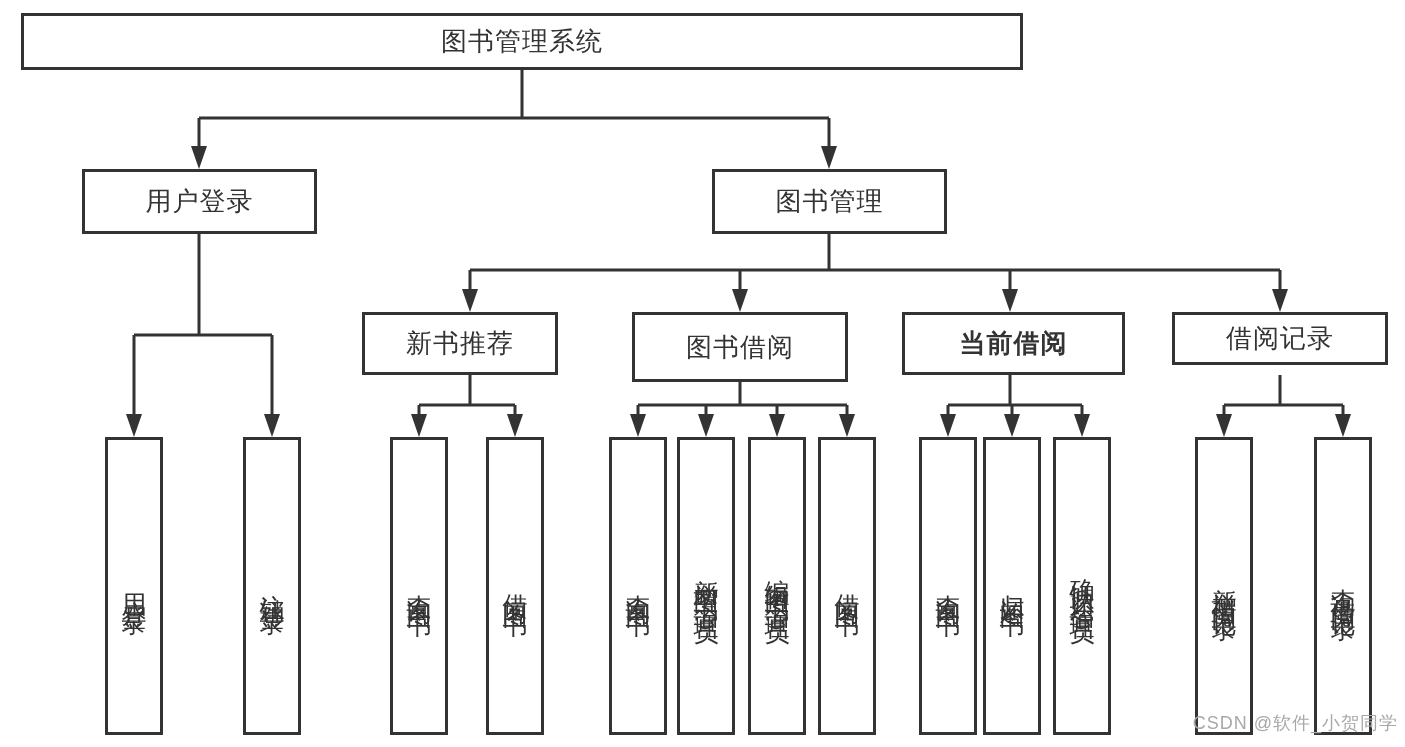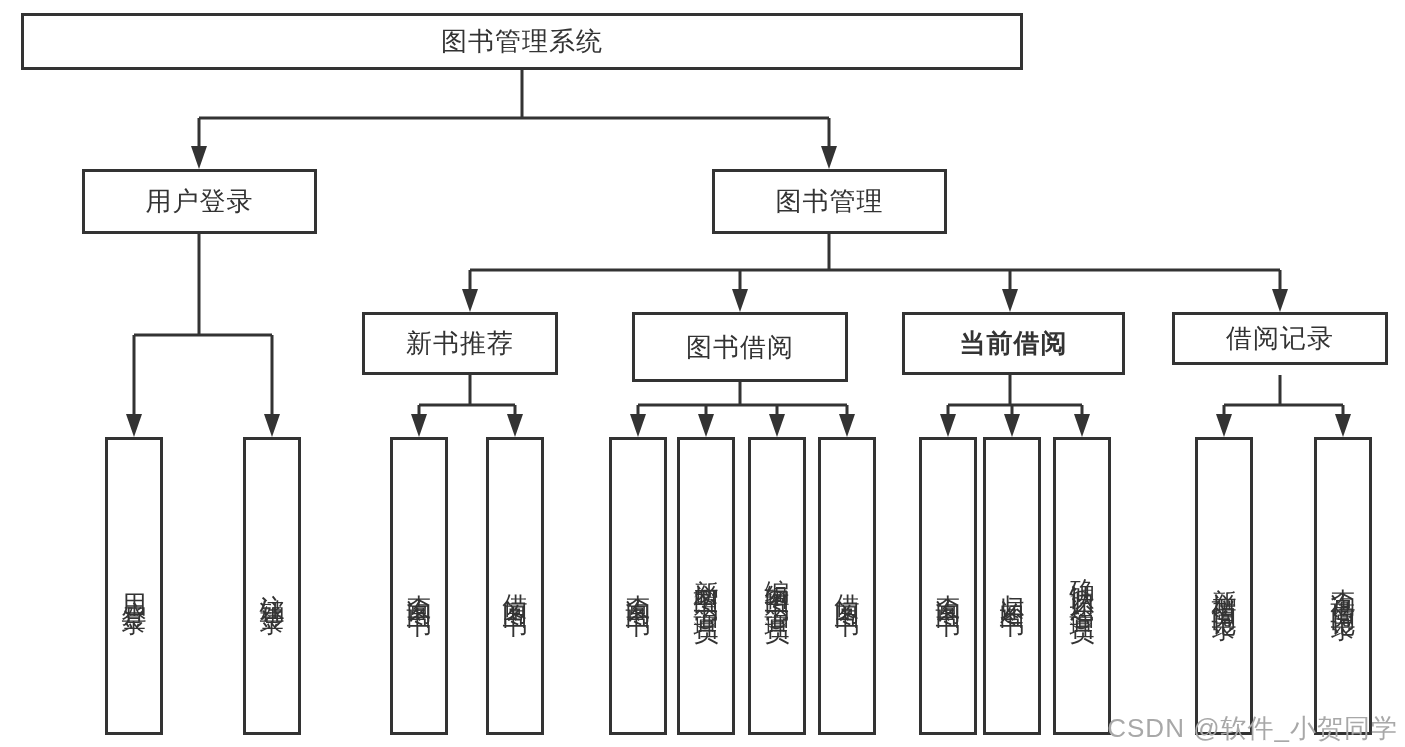--- a/index.html
+++ b/index.html
@@ -31,21 +31,21 @@
     font-size: 25px;
     line-height: 1;
     letter-spacing: 6px;
     display: block;
   }
   .watermark {
     position: absolute;
     top: 711px;
     right: 7px;
     z-index: 2;
-    font-size: 26px;
+    font-size: 18px;
     letter-spacing: 1px;
     color: #a8a8a8;
     white-space: nowrap;
   }
 </style>
 </head>
 <body>
 
 <div class="stage">
 

